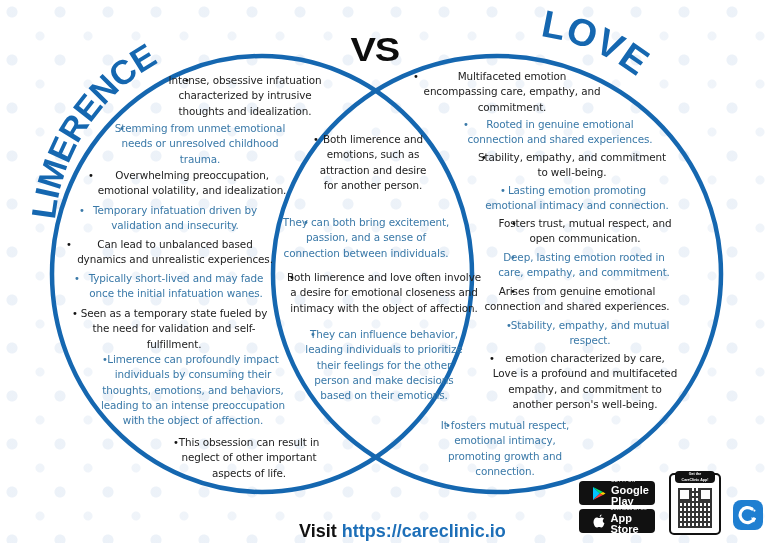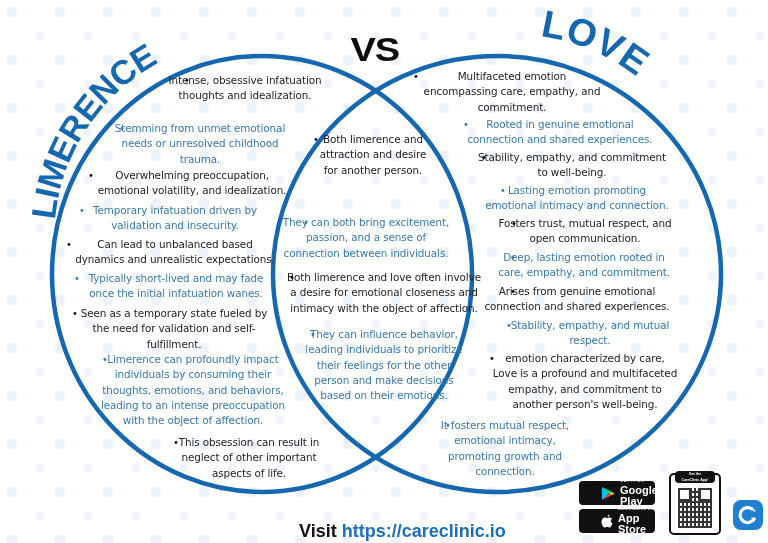--- a/index.html
+++ b/index.html
@@ -41,21 +41,21 @@
     }
     .footer-visit {
       position: absolute; left: 299px; top: 521px;
       font-family: "Liberation Sans", sans-serif;
       font-weight: 700; font-size: 18px; color: #111; z-index: 3;
     }
     .footer-visit .url { color: #1d6fb8; }
     .store-btn {
       position: absolute; width: 76px; height: 24px;
       background: #111; border-radius: 4px; color: #fff;
-      display: flex; align-items: center; padding-left: 22px; z-index: 3;
+      display: flex; align-items: center; padding-left: 13px; z-index: 3;
     }
     .store-btn .ico { width: 16px; height: 16px; margin-right: 5px; display: flex; align-items: center; justify-content: center; }
     .store-btn .txt { display: flex; flex-direction: column; line-height: 1; }
     .store-btn .small { font-size: 4.5px; font-family: "Liberation Sans", sans-serif; letter-spacing: 0.2px; }
     .store-btn .big { font-size: 11px; font-family: "Liberation Sans", sans-serif; font-weight: 700; margin-top: 1px; }
     .qr-card {
       position: absolute; left: 669px; top: 473px; width: 52px; height: 62px;
       border: 2px solid #111; border-radius: 5px; background: #fff; z-index: 3;
     }
     .qr-card .qr-label {
@@ -102,20 +102,21 @@
     <textPath href="#arcRight" id="tp-right">LOVE</textPath>
   </text>
 </svg>
 
 <div class="vs">VS</div>
 
 <div id="blocks">
     <div class="blk dark" style="left: 145px; top: 73px; width: 200px;">
       <span class="b" style="left: 39px; top: 0px;">•</span>
       <div>Intense, obsessive infatuation</div>
+      <div>characterized by intrusive</div>
       <div>thoughts and idealization.</div>
     </div>
     <div class="blk blue" style="left: 100px; top: 121px; width: 200px;">
       <span class="b" style="left: 19px; top: 0px;">•</span>
       <div>Stemming from unmet emotional</div>
       <div>needs or unresolved childhood</div>
       <div>trauma.</div>
     </div>
     <div class="blk dark" style="left: 77px; top: 168px; width: 230px;">
       <span class="b" style="left: 11px; top: 0px;">•</span>
@@ -123,21 +124,21 @@
       <div>emotional volatility, and idealization.</div>
     </div>
     <div class="blk blue" style="left: 75px; top: 203px; width: 200px;">
       <span class="b" style="left: 4px; top: 0px;">•</span>
       <div>Temporary infatuation driven by</div>
       <div>validation and insecurity.</div>
     </div>
     <div class="blk dark" style="left: 60px; top: 237px; width: 230px;">
       <span class="b" style="left: 6px; top: 0px;">•</span>
       <div>Can lead to unbalanced based</div>
-      <div>dynamics and unrealistic expectations.</div>
+      <div>dynamics and unrealistic experiences.</div>
     </div>
     <div class="blk blue" style="left: 66px; top: 271px; width: 220px;">
       <span class="b" style="left: 8px; top: 0px;">•</span>
       <div>Typically short-lived and may fade</div>
       <div>once the initial infatuation wanes.</div>
     </div>
     <div class="blk dark" style="left: 54px; top: 306px; width: 240px;">
       <span class="b" style="left: 18px; top: 0px;">•</span>
       <div>Seen as a temporary state fueled by</div>
       <div>the need for validation and self-</div>
@@ -153,20 +154,21 @@
     </div>
     <div class="blk dark" style="left: 149px; top: 435px; width: 200px;">
       <span class="b" style="left: 24px; top: 0px;">•</span>
       <div>This obsession can result in</div>
       <div>neglect of other important</div>
       <div>aspects of life.</div>
     </div>
     <div class="blk dark" style="left: 303px; top: 132px; width: 140px;">
       <span class="b" style="left: 10px; top: 0px;">•</span>
       <div>Both limerence and</div>
+      <div>emotions, such as</div>
       <div>attraction and desire</div>
       <div>for another person.</div>
     </div>
     <div class="blk blue" style="left: 256px; top: 215px; width: 220px;">
       <span class="b" style="left: 47px; top: 0px;">•</span>
       <div>They can both bring excitement,</div>
       <div>passion, and a sense of</div>
       <div>connection between individuals.</div>
     </div>
     <div class="blk dark" style="left: 279px; top: 270px; width: 210px;">

